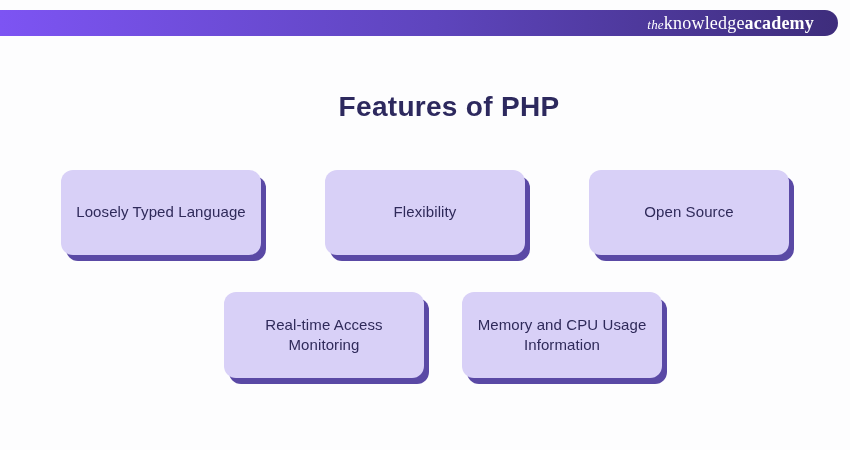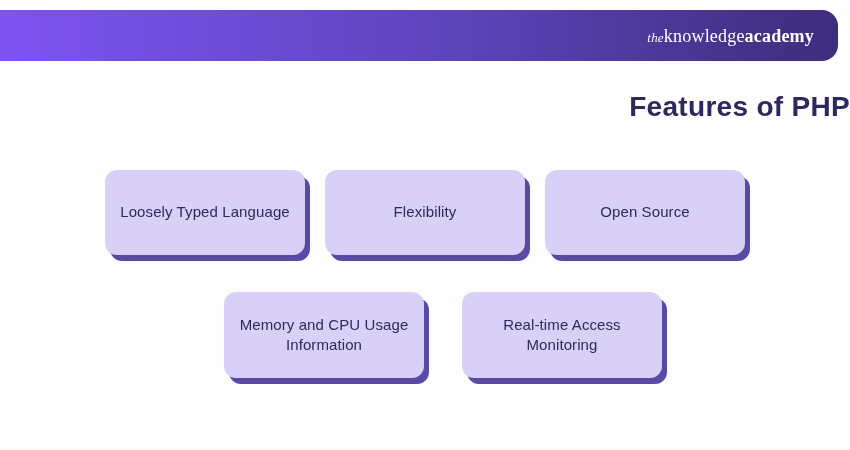--- a/index.html
+++ b/index.html
@@ -7,21 +7,21 @@
   body {
     position: relative;
     background: var(--page-bg, #fdfdfe);
     font-family: "Liberation Sans", "DejaVu Sans", sans-serif;
     overflow: hidden;
   }
 
   .header-bar {
     position: absolute;
     top: 10px; left: 0;
-    width: 838px; height: 51px;
+    width: 838px; height: 26px;
     border-radius: 0 16px 16px 0;
     background: linear-gradient(90deg,
       var(--hdr-left, #7d54f3) 0%,
       var(--hdr-mid, #5e45bd) 52%,
       var(--hdr-right, #3e2d7c) 100%);
     display: flex;
     align-items: center;
     justify-content: flex-end;
     padding-right: 24px;
   }
@@ -35,36 +35,36 @@
     letter-spacing: 0.2px;
   }
   .logo .the { font-style: italic; font-size: 13px; }
   .logo .knowledge { font-weight: 400; }
   .logo .academy { font-weight: 700; }
 
   .page-title {
     position: absolute;
     top: 91px; left: 0;
     width: 850px;
-    text-align: right;
+    text-align: center;
     font-size: 28px;
     font-weight: 700;
     letter-spacing: 0.3px;
     color: var(--title-color, #2d295e);
     padding-left: 48px;
   }
 
   .cards-row {
     position: absolute;
     left: 0;
     width: 850px;
     display: flex;
     justify-content: center;
   }
-  .row-1 { top: 170px; gap: 20px; }
+  .row-1 { top: 170px; gap: 64px; }
   .row-2 { top: 292px; gap: 38px; transform: translateX(18px); }
 
   .feature-card {
     width: 200px;
     height: 85px;
     background: var(--card-bg, #d8d0f7);
     border-radius: 12px;
     box-shadow: 5px 6px 0 var(--card-shadow, #5a49a5);
     display: flex;
     align-items: center;
@@ -94,18 +94,18 @@
   <div class="feature-card">
     <span>Flexibility</span>
   </div>
   <div class="feature-card">
     <span>Open Source</span>
   </div>
 </div>
 
 <div class="cards-row row-2">
   <div class="feature-card">
-    <span>Memory and CPU Usage Information</span>
+    <span>Real-time Access Monitoring</span>
   </div>
   <div class="feature-card">
-    <span>Real-time Access Monitoring</span>
+    <span>Memory and CPU Usage Information</span>
   </div>
 </div>
 
 </body></html>

